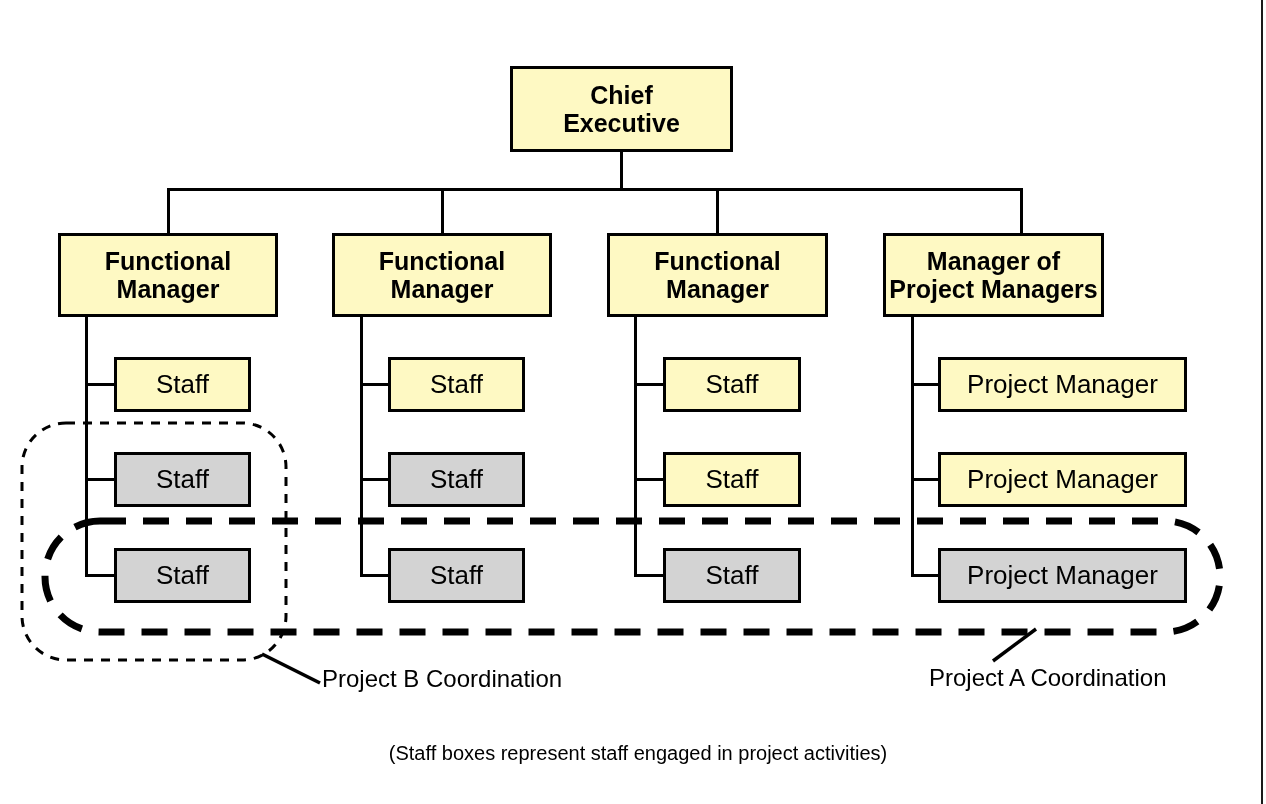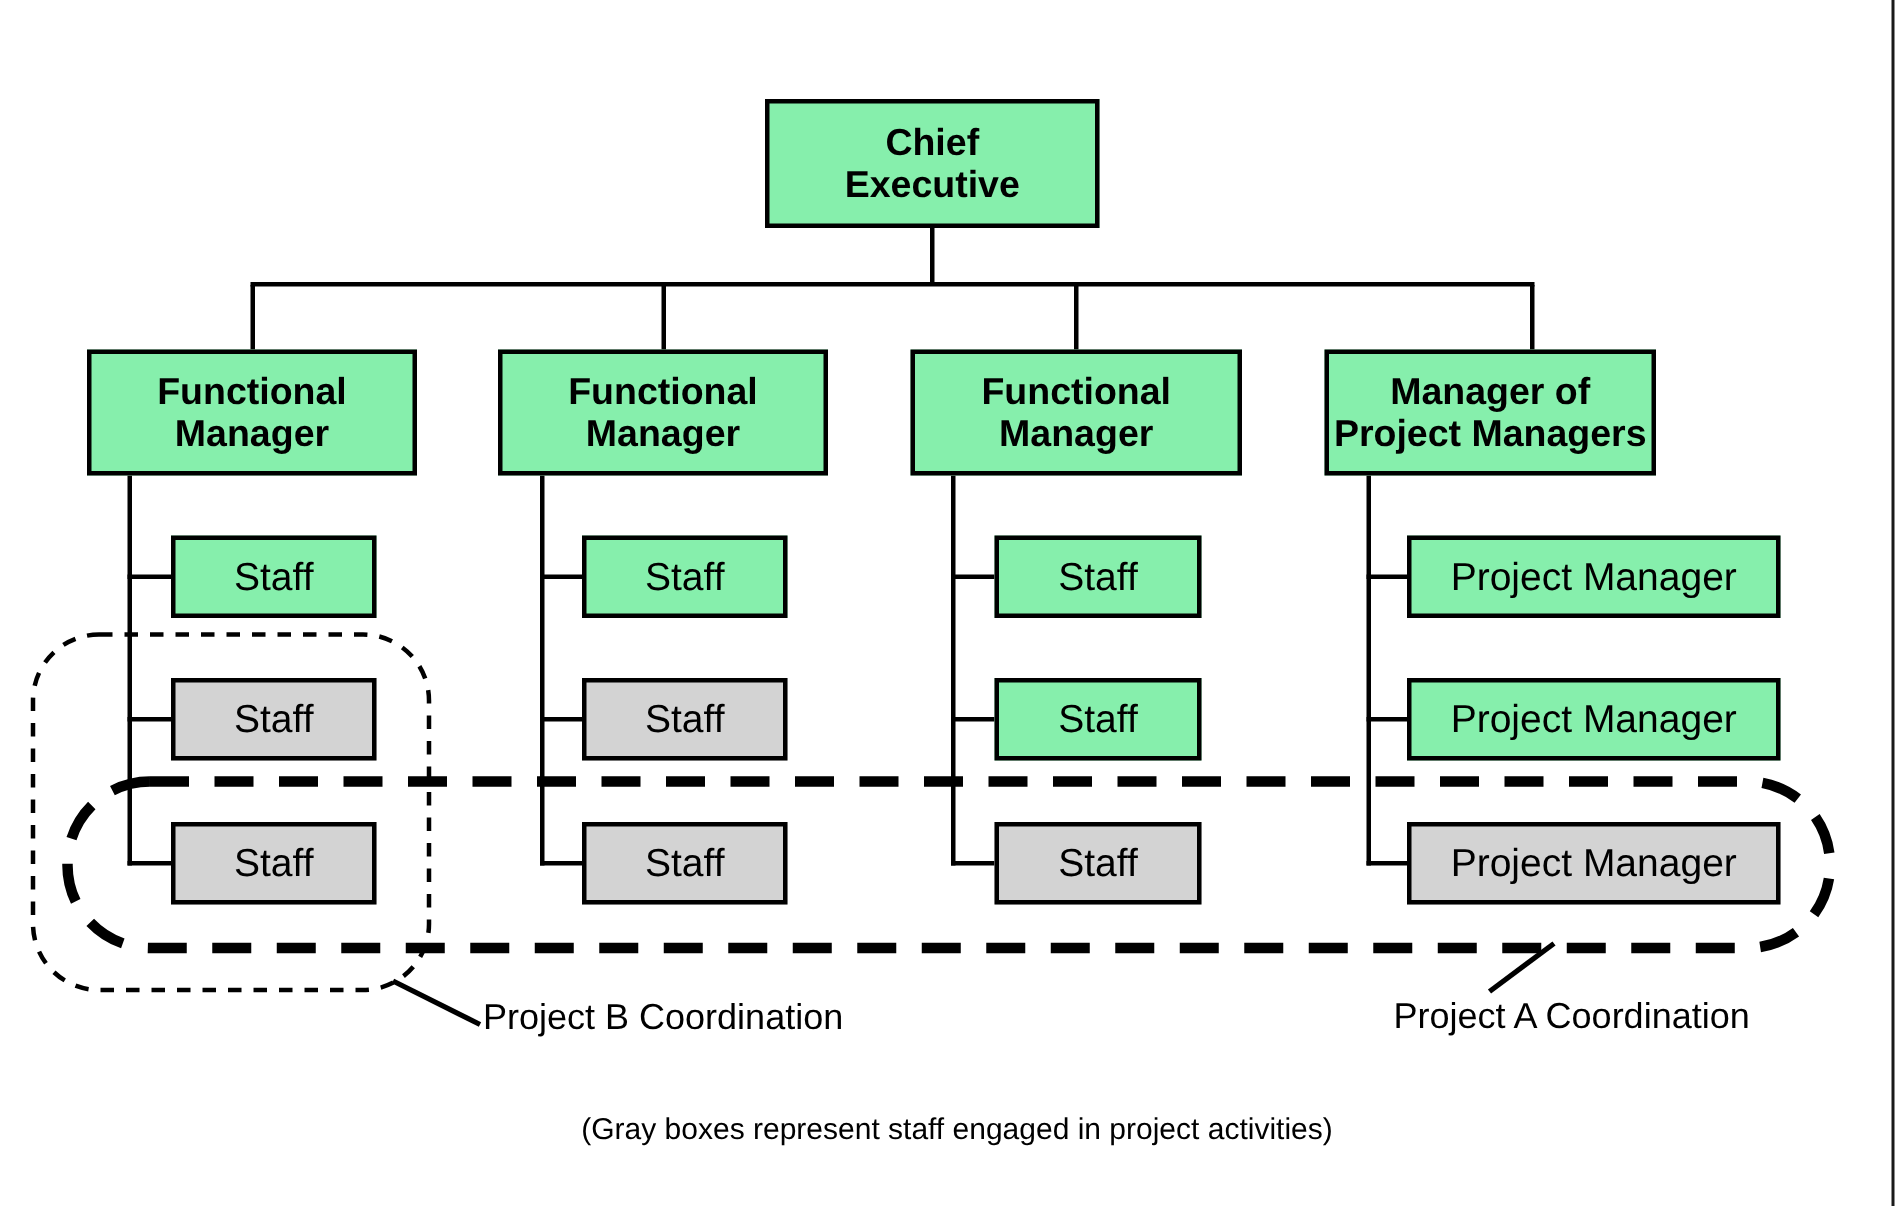--- a/index.html
+++ b/index.html
@@ -1,21 +1,21 @@
 <!DOCTYPE html>
 <html style="--gray: #d3d3d3;"><head>
 <meta charset="utf-8">
 <style>
   html,body{margin:0;padding:0;background:#ffffff;}
   #canvas{
     position:relative;width:1266px;height:804px;background:#ffffff;
     font-family:"Liberation Sans", sans-serif;color:#000;overflow:hidden;
   }
   .box{
-    position:absolute;box-sizing:border-box;border:3px solid #000;background:#86efac;
+    position:absolute;box-sizing:border-box;border:3px solid #000;background:#fef9c3;
     display:flex;align-items:center;justify-content:center;text-align:center;
     font-size:26px;line-height:1.12;white-space:pre-line;
   }
   .bold{font-weight:bold;font-size:25px;}
   .gray{background:var(--gray,#d3d3d3);}
   .line{position:absolute;background:#000;}
   .overlay{position:absolute;left:0;top:0;pointer-events:none;}
   .note{position:absolute;font-size:24px;white-space:nowrap;}
   .caption{position:absolute;left:333px;top:742px;width:610px;text-align:center;font-size:20px;white-space:nowrap;}
   .page-edge{position:absolute;left:1261px;top:0;width:2px;height:804px;background:#1a1a1a;}
@@ -82,14 +82,14 @@
   <div class="box" style="left:663px;top:357px;width:138px;height:55px;">Staff</div>
   <div class="box" style="left:663px;top:452px;width:138px;height:55px;">Staff</div>
   <div class="box gray" style="left:663px;top:548px;width:138px;height:55px;">Staff</div>
 
   <div class="box" style="left:938px;top:357px;width:249px;height:55px;">Project Manager</div>
   <div class="box" style="left:938px;top:452px;width:249px;height:55px;">Project Manager</div>
   <div class="box gray" style="left:938px;top:548px;width:249px;height:55px;">Project Manager</div>
 
   <div class="note" style="left:929px;top:664px;">Project A Coordination</div>
   <div class="note" style="left:322px;top:665px;">Project B Coordination</div>
-  <div class="caption">(Gray boxes represent staff engaged in project activities)</div>
+  <div class="caption">(Staff boxes represent staff engaged in project activities)</div>
 </div>
 
 </body></html>

